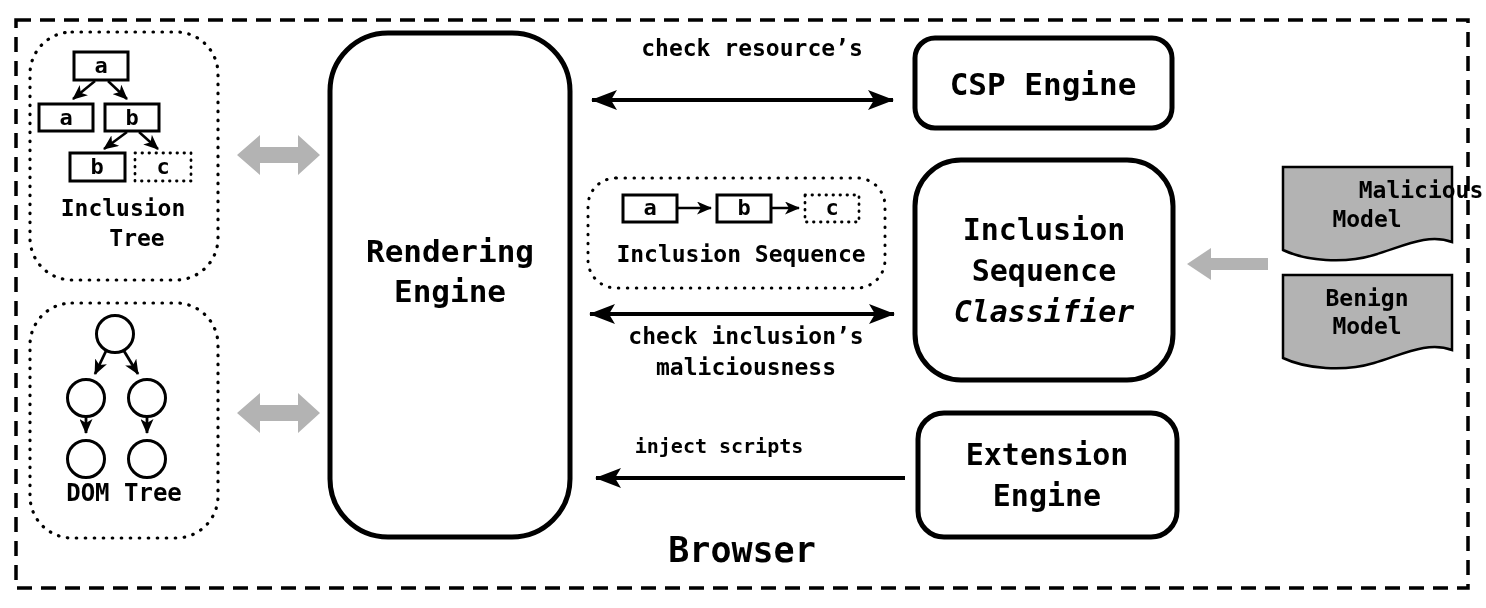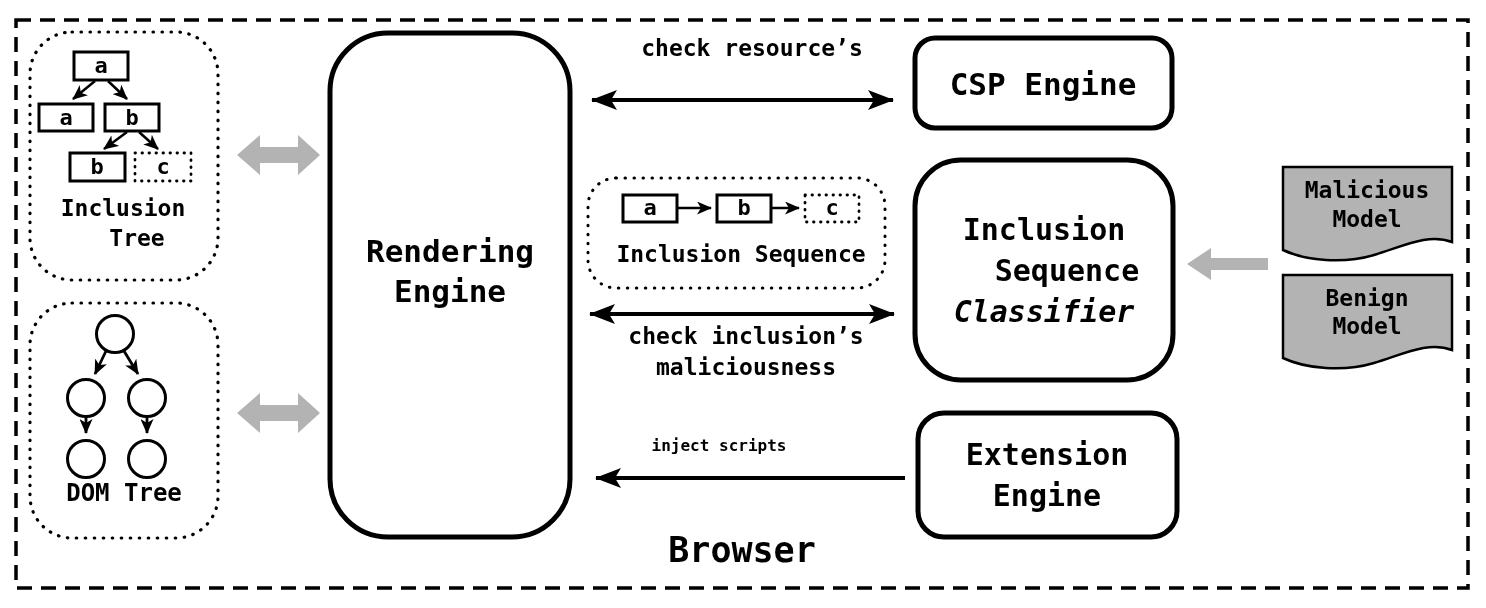--- a/index.html
+++ b/index.html
@@ -12,21 +12,21 @@
   }
   .canvas svg{position:absolute;left:0;top:0;}
   .t{
     position:absolute;
     transform:translate(-50%,-50%);
     white-space:nowrap;
     font-weight:bold;
     color:#000;
     line-height:1;
   }
-  .fs20{font-size:16px;}
+  .fs20{font-size:20px;}
   .fs22{font-size:22px;}
   .fs23{font-size:23px;}
   .fs24{font-size:24px;}
   .fs30{font-size:30px;}
   .fs31{font-size:31px;}
   .fs35{font-size:35px;text-align:center;}
   .shape{stroke:#000;fill:none;}
   .dotted{stroke-dasharray:0.5 8.5;stroke-linecap:round;stroke-linejoin:round;}
   .dotted-sm{stroke-dasharray:0.5 6.5;stroke-linecap:round;stroke-linejoin:round;}
   .model{fill:var(--gray,#b3b3b3);stroke:#000;stroke-width:2.5;}
@@ -125,31 +125,31 @@
   <div class="t fs31" style="left:450px;top:291px;">Engine</div>
 
   <div class="t fs31" style="left:1043px;top:84px;">CSP Engine</div>
 
   <div class="t fs22" style="left:650px;top:208px;">a</div>
   <div class="t fs22" style="left:744px;top:208px;">b</div>
   <div class="t fs22" style="left:832px;top:208px;">c</div>
   <div class="t fs23" style="left:741px;top:254px;">Inclusion Sequence</div>
 
   <div class="t fs30" style="left:1044px;top:230px;">Inclusion</div>
-  <div class="t fs30" style="left:1044px;top:271px;margin-left:23px;">Sequence</div>
+  <div class="t fs30" style="left:1044px;top:271px;">Sequence</div>
   <div class="t fs30" style="left:1044px;top:312px;font-style:italic;">Classifier</div>
 
   <div class="t fs30" style="left:1047px;top:455px;">Extension</div>
   <div class="t fs30" style="left:1047px;top:496px;">Engine</div>
 
   <div class="t fs23" style="left:752px;top:48px;">check resource’s</div>
   <div class="t fs23" style="left:746px;top:336px;">check inclusion’s</div>
   <div class="t fs23" style="left:746px;top:367px;">maliciousness</div>
   <div class="t fs20" style="left:719px;top:446px;">inject scripts</div>
 
-  <div class="t fs23" style="left:1367px;top:190px;">Malicious</div>
+  <div class="t fs23" style="left:1421px;top:190px;">Malicious</div>
   <div class="t fs23" style="left:1367px;top:219px;">Model</div>
   <div class="t fs23" style="left:1367px;top:298px;">Benign</div>
   <div class="t fs23" style="left:1367px;top:326px;">Model</div>
 
   <div class="t fs35" style="left:742px;top:550px;">Browser</div>
 
 </div>
 
 </body></html>

